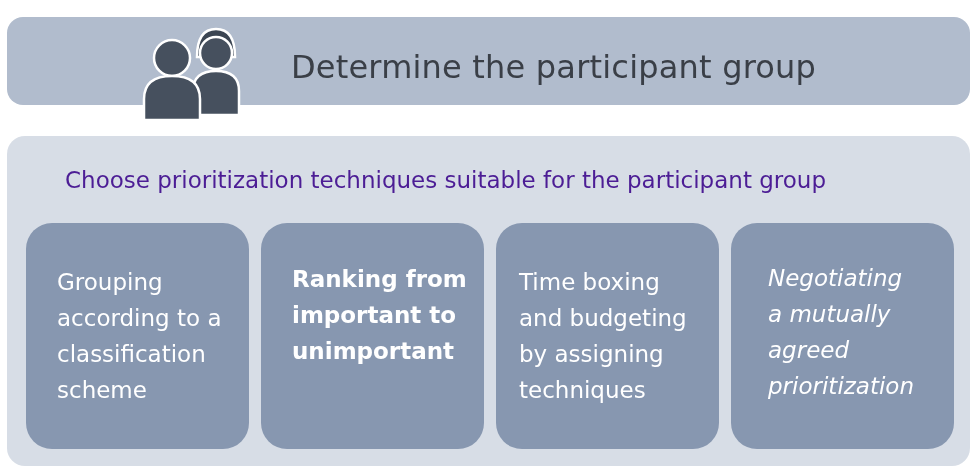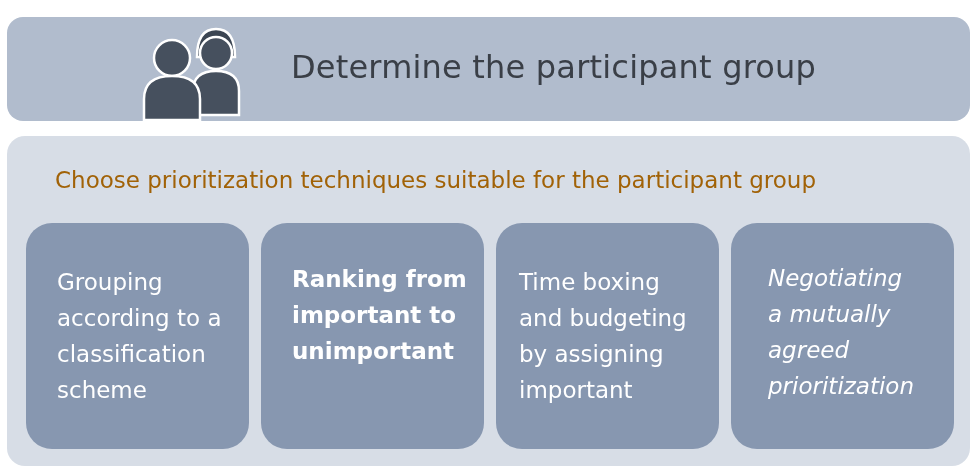--- a/index.html
+++ b/index.html
@@ -1,34 +1,34 @@
 <!DOCTYPE html>
 <html><head>
 <meta charset="utf-8">
 <style>
   html, body { margin: 0; padding: 0; }
   body {
     width: 980px; height: 471px; background: #ffffff; position: relative; overflow: hidden;
     font-family: "DejaVu Sans", "Liberation Sans", sans-serif;
   }
   .banner {
-    position: absolute; left: 7px; top: 17px; width: 963px; height: 104px;
+    position: absolute; left: 7px; top: 17px; width: 963px; height: 88px;
     background: #b1bccd; border-radius: 16px;
   }
   .banner-icon { position: absolute; left: 128px; top: 4px; width: 116px; height: 100px; }
   .banner-title {
     position: absolute; left: 284px; top: 31px; font-size: 32px; color: #3a3f47;
     letter-spacing: 0.2px; white-space: nowrap;
   }
   .panel {
     position: absolute; left: 7px; top: 136px; width: 963px; height: 330px;
     background: #d7dde6; border-radius: 18px;
   }
   .panel-title {
-    position: absolute; left: 48px; top: 31px; font-size: 23px; color: #a16207;
+    position: absolute; left: 58px; top: 31px; font-size: 23px; color: #4c1d95;
     white-space: nowrap;
   }
   .card {
     position: absolute; top: 87px; width: 223px; height: 226px;
     background: #8797b0; border-radius: 26px; box-sizing: border-box;
     padding: 41px 12px 16px 31px; color: #ffffff; font-size: 23px; line-height: 36px;
   }
   .card span { display: block; white-space: pre-line; }
   .card.c1 { left: 19px; }
   .card.c2 { left: 254px; padding-left: 31px; padding-top: 38px; font-weight: bold; }
@@ -68,21 +68,21 @@
   </div>
   <div class="card c2">
     <span>Ranking from
 important to
 unimportant</span>
   </div>
   <div class="card c3">
     <span>Time boxing
 and budgeting
 by assigning
-important</span>
+techniques</span>
   </div>
   <div class="card c4">
     <span>Negotiating
 a mutually
 agreed
 prioritization</span>
   </div>
 </div>
 
 </body></html>

